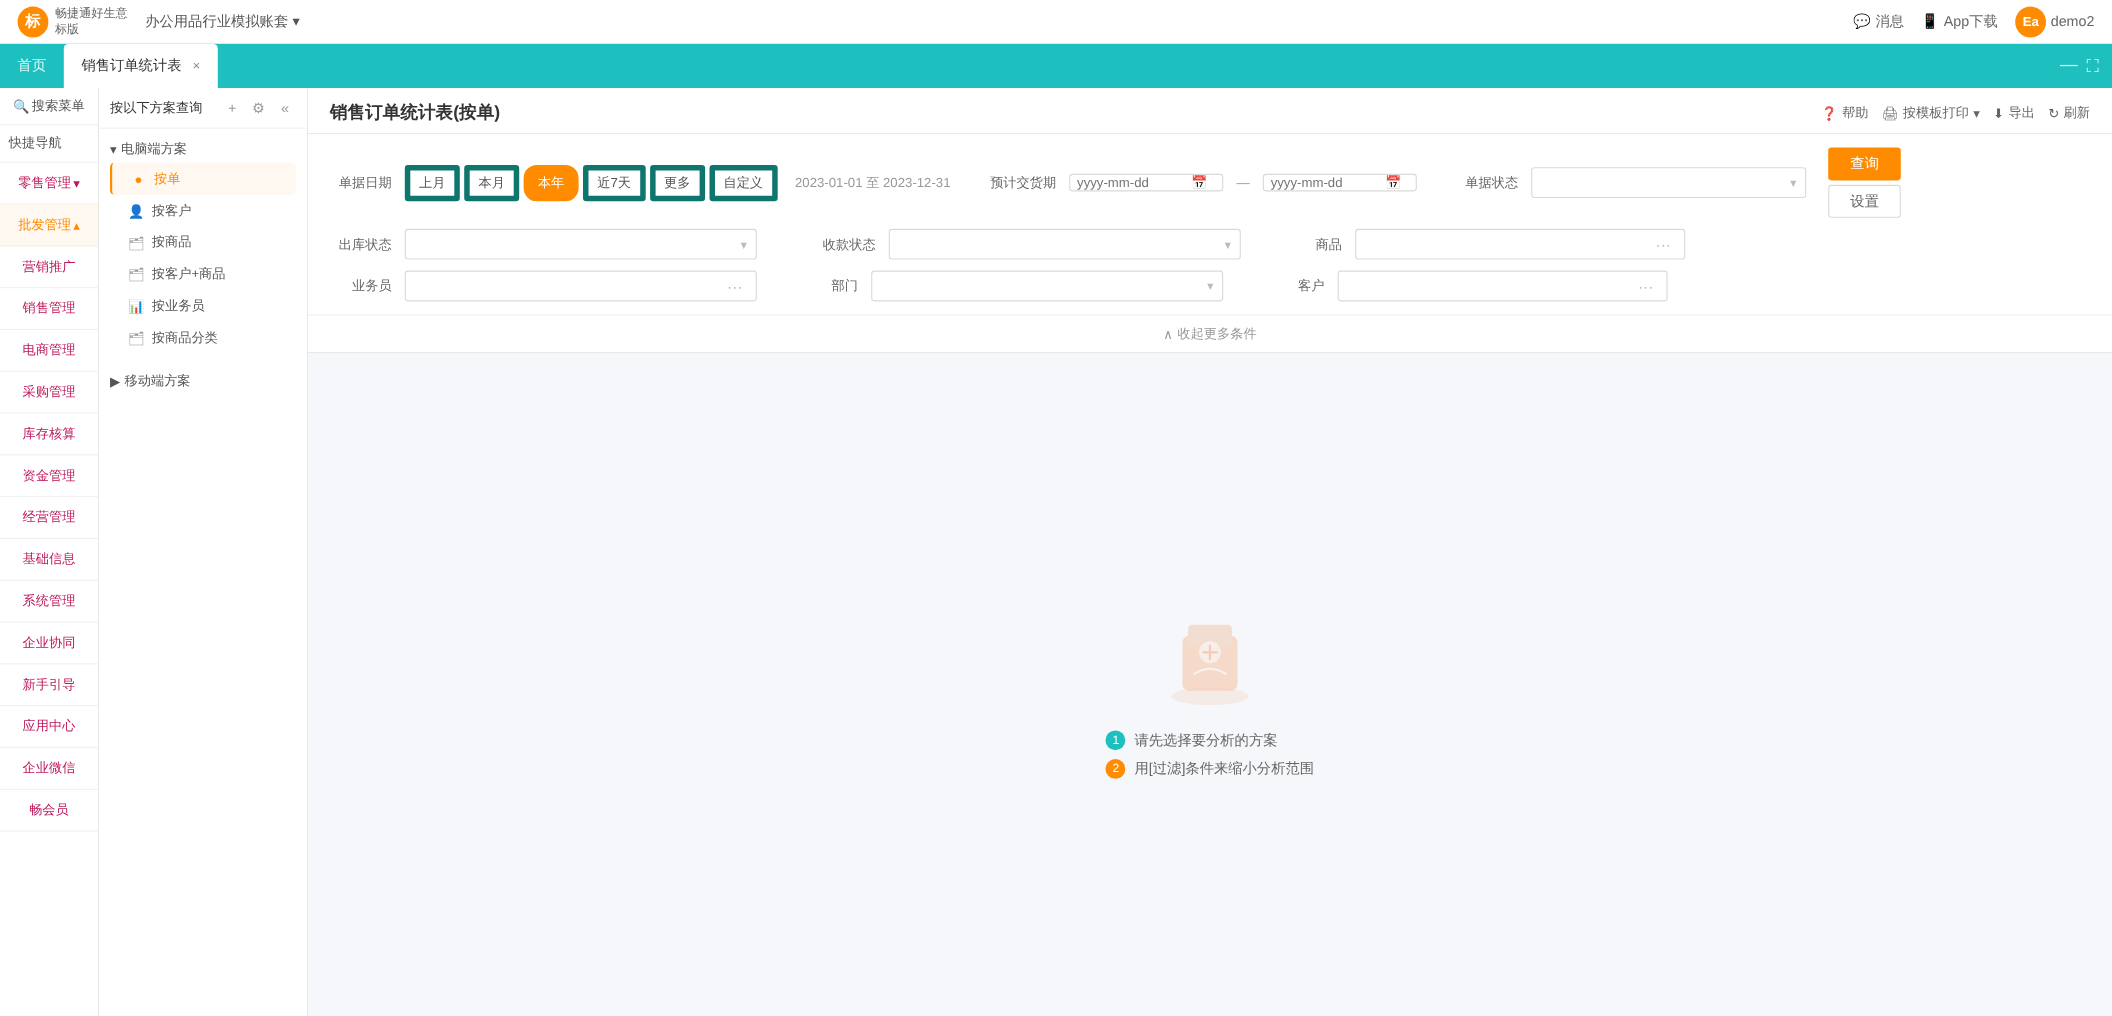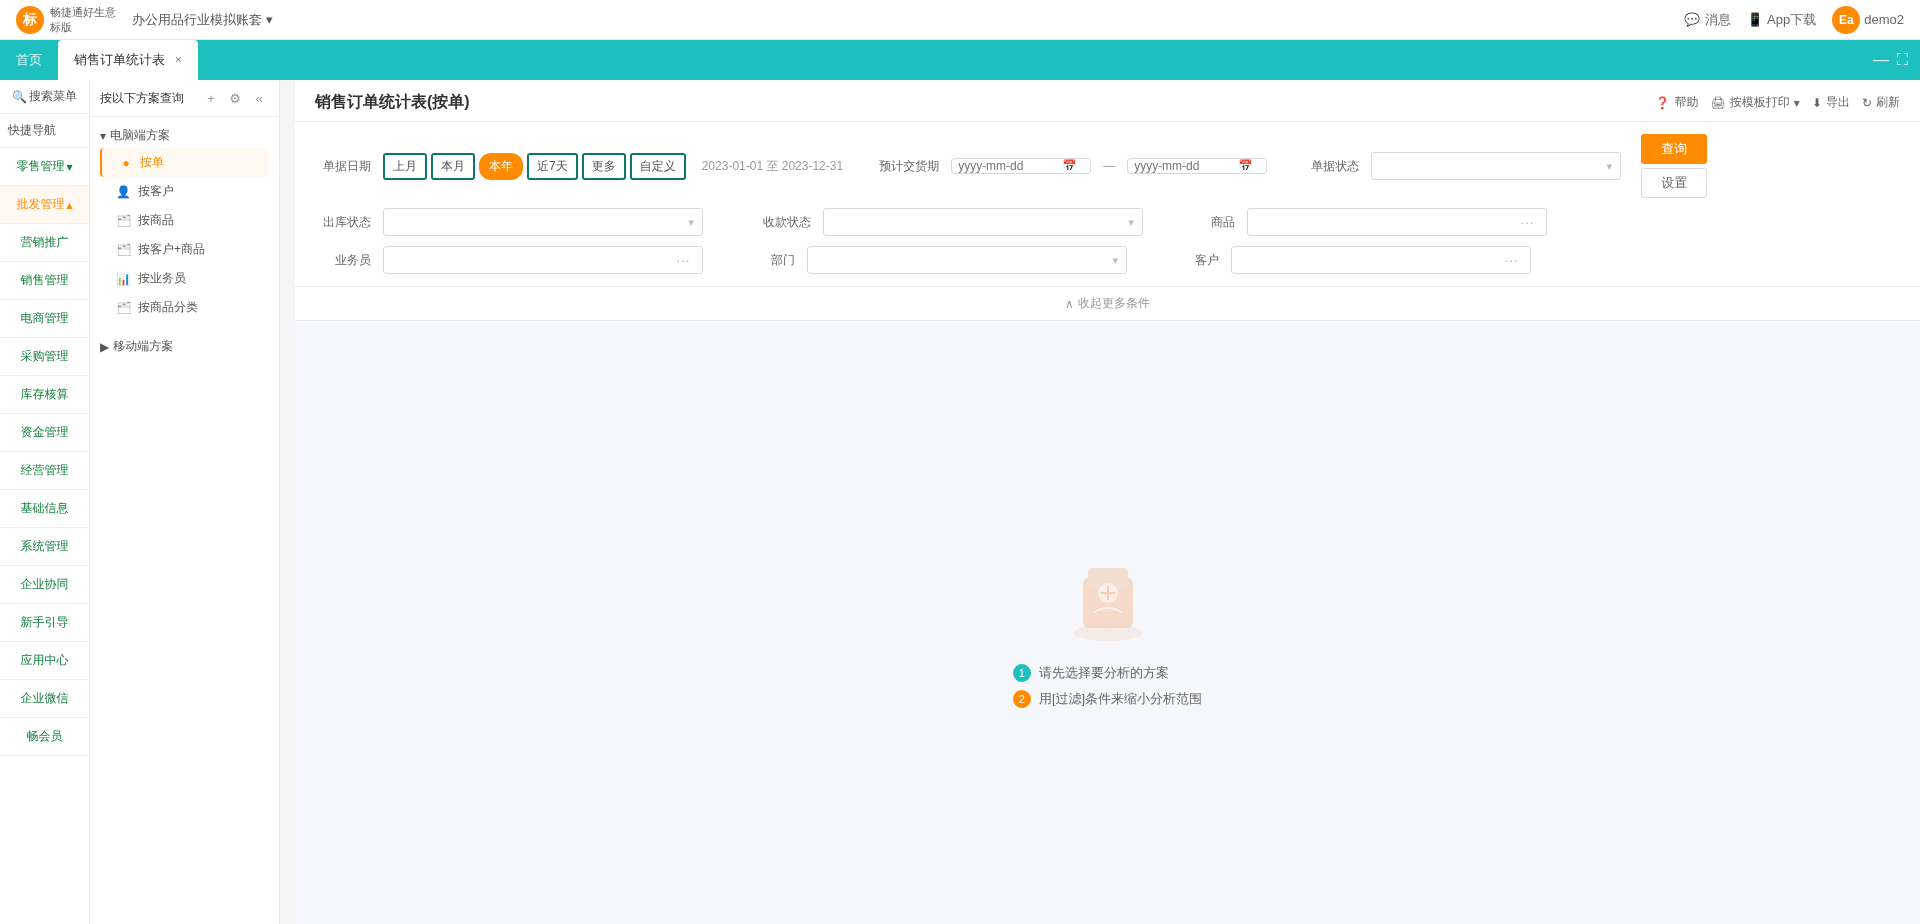--- a/index.html
+++ b/index.html
@@ -23,28 +23,28 @@
     .tab-item.active { background: #fff; color: #333; border-radius: 4px 4px 0 0; }
     .tab-close { color: #888; font-size: 12px; cursor: pointer; margin-left: 4px; }
     .tab-bar-actions { margin-left: auto; display: flex; align-items: center; gap: 8px; padding-right: 12px; }
     .tab-bar-btn { color: rgba(255,255,255,0.85); cursor: pointer; font-size: 16px; }
 
     
     .main-layout { display: flex; flex: 1; overflow: hidden; }
 
     
     .sidebar { width: 90px; background: #fff; border-right: 1px solid #e8e8e8; display: flex; flex-direction: column; overflow-y: auto; flex-shrink: 0; }
-    .sidebar-item { padding: 10px 4px; text-align: center; cursor: pointer; color: #15803d; font-size: 12px; border-bottom: 1px solid #f0f0f0; display: flex; flex-direction: column; align-items: center; gap: 3px; }
+    .sidebar-item { padding: 10px 4px; text-align: center; cursor: pointer; color: #be185d; font-size: 12px; border-bottom: 1px solid #f0f0f0; display: flex; flex-direction: column; align-items: center; gap: 3px; }
     .sidebar-item.active { background: #fff8f0; color: #ff8c00; }
     .sidebar-item.has-arrow { flex-direction: row; justify-content: center; gap: 2px; padding: 10px 8px; }
     .sidebar-search { padding: 8px; color: #555; font-size: 12px; text-align: center; cursor: pointer; border-bottom: 1px solid #f0f0f0; display: flex; align-items: center; justify-content: center; gap: 2px; }
     .sidebar-nav { padding: 8px; color: #555; font-size: 12px; text-align: left; cursor: pointer; border-bottom: 1px solid #f0f0f0; }
 
     
-    .content-area { flex: 1; display: flex; overflow: hidden; gap: 15px; }
+    .content-area { flex: 1; display: flex; overflow: hidden; }
 
     
     .scheme-panel { width: 190px; background: #fff; border-right: 1px solid #e8e8e8; flex-shrink: 0; overflow-y: auto; }
     .scheme-panel-header { display: flex; align-items: center; padding: 8px 10px; gap: 4px; border-bottom: 1px solid #f0f0f0; }
     .scheme-panel-title { font-size: 12px; color: #333; font-weight: 500; flex: 1; }
     .scheme-panel-icons { display: flex; gap: 4px; }
     .icon-btn { width: 20px; height: 20px; display: flex; align-items: center; justify-content: center; cursor: pointer; color: #999; border-radius: 3px; }
     .scheme-section { padding: 6px 10px; }
     .scheme-section-title { display: flex; align-items: center; gap: 4px; font-size: 12px; color: #555; cursor: pointer; padding: 4px 0; }
     .scheme-item { display: flex; align-items: center; gap: 6px; padding: 6px 8px 6px 16px; cursor: pointer; border-radius: 4px; font-size: 12px; color: #555; }
@@ -58,21 +58,21 @@
     .page-title { font-size: 16px; font-weight: 600; color: #333; }
     .page-header-actions { display: flex; align-items: center; gap: 12px; }
     .header-action-btn { display: flex; align-items: center; gap: 4px; color: #666; font-size: 12px; cursor: pointer; }
 
     
     .filter-area { background: #fff; padding: 12px 20px; border-bottom: 1px solid #e8e8e8; flex-shrink: 0; }
     .filter-row { display: flex; align-items: center; gap: 12px; margin-bottom: 10px; }
     .filter-row:last-child { margin-bottom: 0; }
     .filter-label { font-size: 12px; color: #666; white-space: nowrap; min-width: 56px; text-align: right; }
     .filter-date-group { display: flex; align-items: center; gap: 4px; }
-    .date-btn { padding: 3px 8px; border: 2px solid #0f766e; border-radius: 3px; background: #fff; cursor: pointer; font-size: 12px; color: #555; }
+    .date-btn { padding: 3px 8px; border: 5px solid #0f766e; border-radius: 3px; background: #fff; cursor: pointer; font-size: 12px; color: #555; }
     .date-btn.active { background: #ff8c00; border-color: #ff8c00; color: #fff; border-radius: 12px; }
     .date-range { display: flex; align-items: center; gap: 4px; font-size: 12px; color: #999; margin-left: 4px; }
     .field-input { flex: 1; height: 28px; border: 1px solid #d9d9d9; border-radius: 3px; padding: 0 8px; font-size: 12px; color: #333; background: #fff; outline: none; }
     .date-icon { color: #bbb; font-size: 12px; cursor: pointer; }
     .date-field { display: flex; align-items: center; border: 1px solid #d9d9d9; border-radius: 3px; padding: 0 6px; height: 16px; gap: 4px; flex: 0 0 140px; }
     .date-field input { border: none; outline: none; font-size: 12px; color: #999; width: 100px; background: transparent; }
     .date-separator { color: #999; font-size: 12px; }
     .btn-query { background: #ff8c00; color: #fff; border: none; border-radius: 3px; padding: 6px 20px; font-size: 13px; cursor: pointer; }
     .btn-set { background: #fff; color: #666; border: 1px solid #d9d9d9; border-radius: 3px; padding: 5px 16px; font-size: 13px; cursor: pointer; }
 

